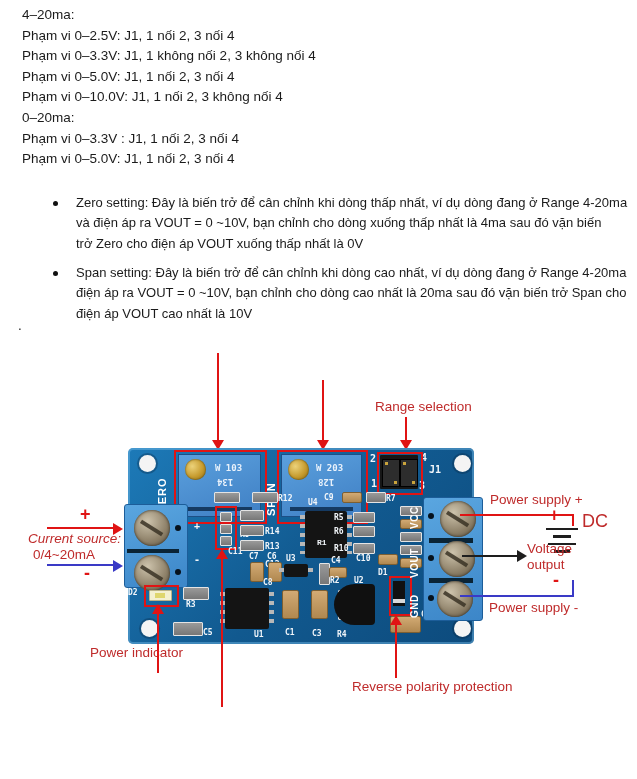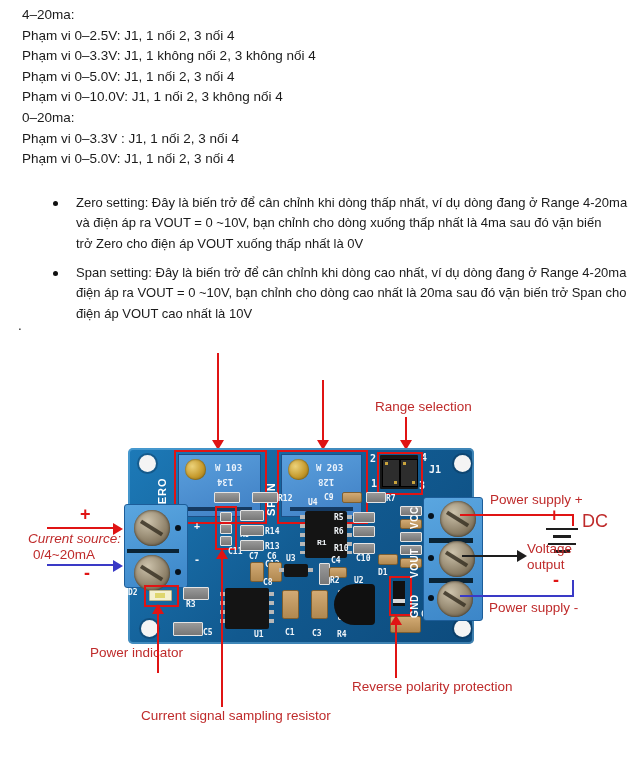--- a/index.html
+++ b/index.html
@@ -289,19 +289,18 @@
   <div class="abs" style="left:572px;top:580px;width:2px;height:17px;background:var(--arrow-blue,#3a3ac6);"></div>
   <div class="abs hline-blue" style="left:460px;top:595px;width:114px;"></div>
   <div class="abs red-label" style="left:489px;top:600px;">Power supply -</div>
 
   <div class="abs arr-up" style="left:152px;top:604px;z-index:5;"></div>
   <div class="abs vline" style="left:157px;top:613px;height:60px;z-index:5;"></div>
   <div class="abs red-label" style="left:90px;top:645px;">Power indicator</div>
 
   <div class="abs arr-up" style="left:216px;top:549px;z-index:5;"></div>
   <div class="abs vline" style="left:221px;top:558px;height:149px;z-index:5;"></div>
-  <div class="abs red-label" style="left:141px;top:708px;">Current signal sampling resistor</div>
 
   <div class="abs arr-up" style="left:390px;top:615px;z-index:5;"></div>
   <div class="abs vline" style="left:395px;top:624px;height:54px;z-index:5;"></div>
   <div class="abs red-label" style="left:352px;top:679px;">Reverse polarity protection</div>
 
 </div>
 
 </body></html>

